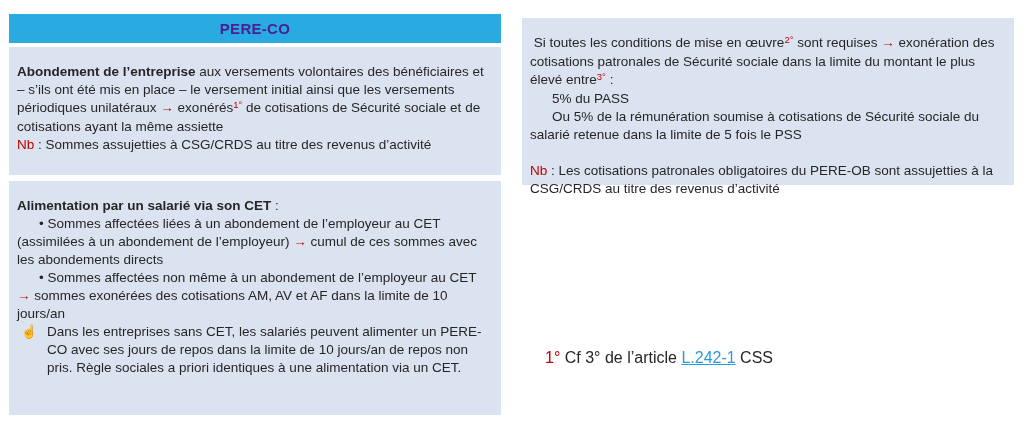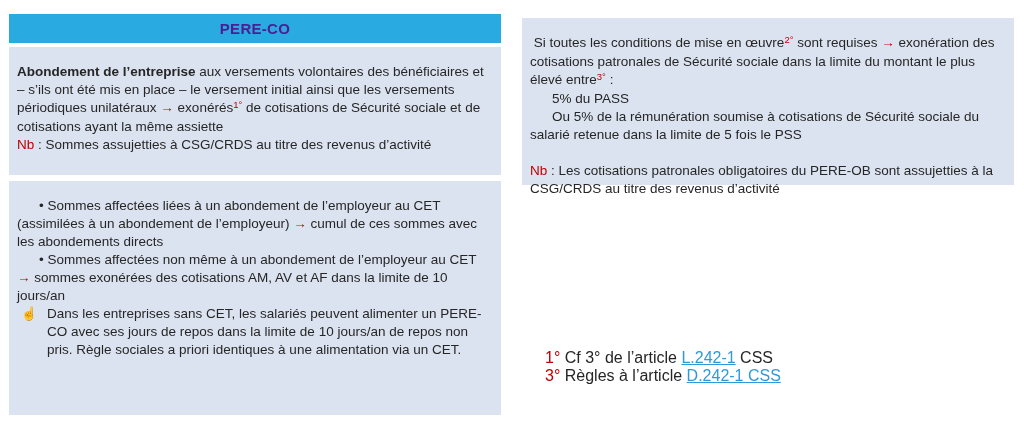--- a/index.html
+++ b/index.html
@@ -37,20 +37,21 @@
 </head>
 <body>
 
 <div class="col col-left">
   <div class="hdr">PERE-CO</div>
   <div class="box box1">
     <p class="line"><span class="b">Abondement de l’entreprise</span><span> aux versements volontaires des bénéficiaires et – s’ils ont été mis en place – le versement initial ainsi que les versements périodiques unilatéraux </span><span class="red">→</span><span> exonérés</span><span class="redsup">1°</span><span> de cotisations de Sécurité sociale et de cotisations ayant la même assiette</span></p>
     <p class="line"><span class="red">Nb</span><span> : Sommes assujetties à CSG/CRDS au titre des revenus d’activité</span></p>
   </div>
   <div class="box box2">
+    <p class="line"><span class="b">Alimentation par un salarié via son CET</span><span> :</span></p>
     <p class="line indent"><span>• Sommes affectées liées à un abondement de l’employeur au CET (assimilées à un abondement de l’employeur) </span><span class="red">→</span><span> cumul de ces sommes avec les abondements directs</span></p>
     <p class="line indent"><span>• Sommes affectées non même à un abondement de l’employeur au CET </span><span class="red">→</span><span> sommes exonérées des cotisations AM, AV et AF dans la limite de 10 jours/an</span></p>
     <div class="hand-row">
       <span class="hand">☝</span>
       <span class="hand-text"><span>Dans les entreprises sans CET, les salariés peuvent alimenter un PERE-CO avec ses jours de repos dans la limite de 10 jours/an de repos non pris. Règle sociales a priori identiques à une alimentation via un CET.</span></span>
     </div>
   </div>
 </div>
 
 <div class="col col-right">
@@ -58,14 +59,13 @@
     <p class="line"><span>&nbsp;Si toutes les conditions de mise en œuvre</span><span class="redsup">2°</span><span> sont requises </span><span class="red">→</span><span> exonération des cotisations patronales de Sécurité sociale dans la limite du montant le plus élevé entre</span><span class="redsup">3°</span><span> :</span></p>
     <p class="line indent"><span>5% du PASS</span></p>
     <p class="line indent"><span>Ou 5% de la rémunération soumise à cotisations de Sécurité sociale du salarié retenue dans la limite de 5 fois le PSS</span></p>
     <div class="spacer"></div>
     <p class="line"><span class="red">Nb</span><span> : Les cotisations patronales obligatoires du PERE-OB sont assujetties à la CSG/CRDS au titre des revenus d’activité</span></p>
   </div>
 </div>
 
 <div class="footnotes">
   <p class="line"><span class="red">1°</span><span> Cf 3° de l’article </span><span class="link">L.242-1</span><span> CSS</span></p>
-  <p class="line"><span class="red">3°</span><span> Règles à l’article </span><span class="link">D.242-1 CSS</span></p>
 </div>
 
 </body></html>

